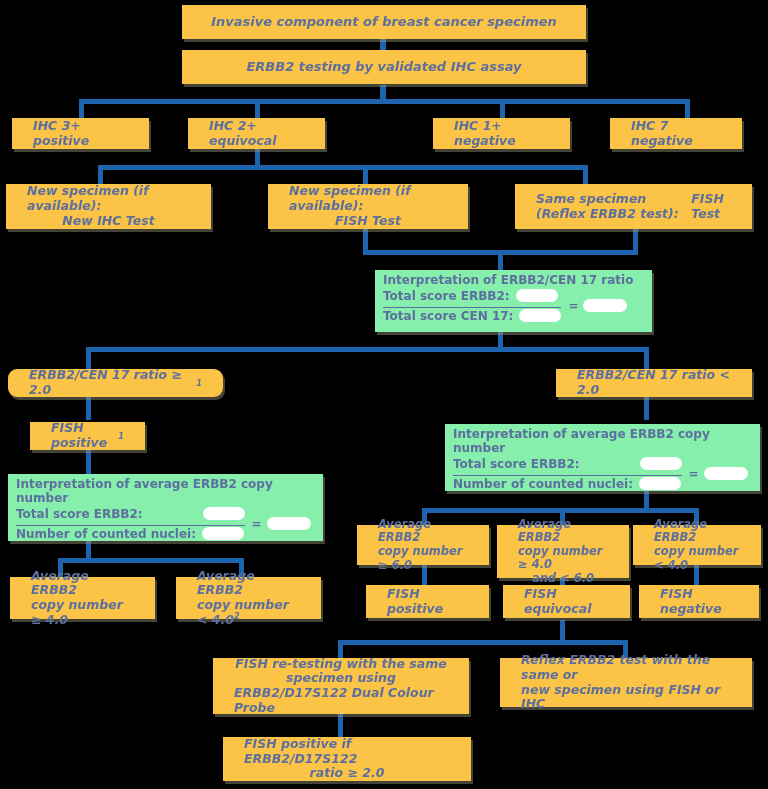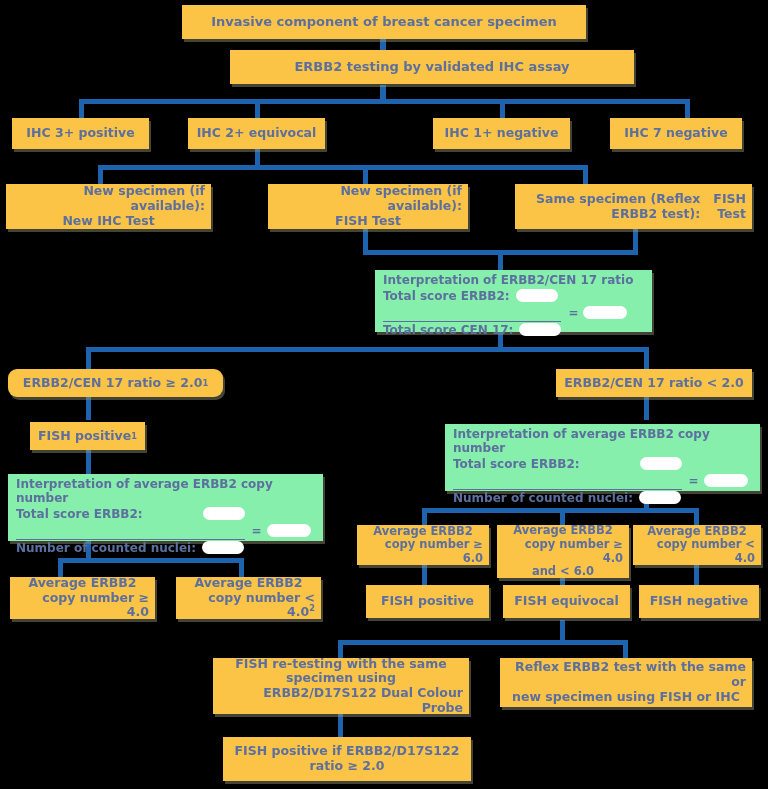--- a/index.html
+++ b/index.html
@@ -18,25 +18,26 @@
     overflow: hidden;
   }
   .box {
     position: absolute;
     background: #fbc447;
     color: #5c6f9e;
     font-weight: bold;
     display: flex;
     align-items: center;
     justify-content: center;
-    text-align: right;
+    text-align: left;
     line-height: 1.18;
-    padding: 4px 6px;
+    padding: 4px 21px;
     box-shadow: 2px 3px 0 rgba(150,150,120,0.45);
     z-index: 3;
+    font-style: italic;
   }
   .conn {
     position: absolute;
     background: #1d63ad;
     z-index: 1;
   }
   sup { font-size: 0.66em; vertical-align: super; line-height: 0; }
 
   
   .interp {
@@ -58,21 +59,21 @@
   }
   .frac {
     display: flex;
     flex-direction: column;
   }
   .frac .num, .frac .den {
     display: flex;
     align-items: center;
     white-space: nowrap;
   }
-  .frac .num { border-bottom: 1.6px solid #5c6f9e; padding-bottom: 18px; }
+  .frac .num { border-bottom: 1.6px solid #5c6f9e; padding-bottom: 4px; }
   .frac .den { padding-top: 1px; }
   .pill {
     display: inline-block;
     background: #ffffff;
     border-radius: 9px;
     height: 13px;
     width: 42px;
     margin-left: 6px;
     flex: none;
   }
@@ -141,21 +142,21 @@
 
   <div class="conn" style="left:560px; top:620px; width:5px; height:25px;"></div>
   <div class="conn" style="left:338px; top:640px; width:290px; height:5px;"></div>
   <div class="conn" style="left:338px; top:640px; width:5px; height:20px;"></div>
   <div class="conn" style="left:623px; top:640px; width:5px; height:20px;"></div>
 
   <div class="conn" style="left:338px; top:714px; width:5px; height:23px;"></div>
 
   <div class="box" style="left:182px; top:5px; width:404px; height:34px; font-size:13px;">Invasive component of breast cancer specimen</div>
 
-  <div class="box" style="left:182px; top:50px; width:404px; height:34px; font-size:13px;margin-left:48px;">ERBB2 testing by validated IHC assay</div>
+  <div class="box" style="left:182px; top:50px; width:404px; height:34px; font-size:13px;">ERBB2 testing by validated IHC assay</div>
 
   <div class="box" style="left:12px; top:118px; width:137px; height:31px; font-size:12.5px;">IHC 3+ positive</div>
 
   <div class="box" style="left:188px; top:118px; width:137px; height:31px; font-size:12.5px;">IHC 2+ equivocal</div>
 
   <div class="box" style="left:433px; top:118px; width:137px; height:31px; font-size:12.5px;">IHC 1+ negative</div>
 
   <div class="box" style="left:610px; top:118px; width:132px; height:31px; font-size:12.5px;">IHC 7 negative</div>
 
   <div class="box" style="left:6px; top:184px; width:205px; height:45px; font-size:12.5px; flex-direction:column;">

